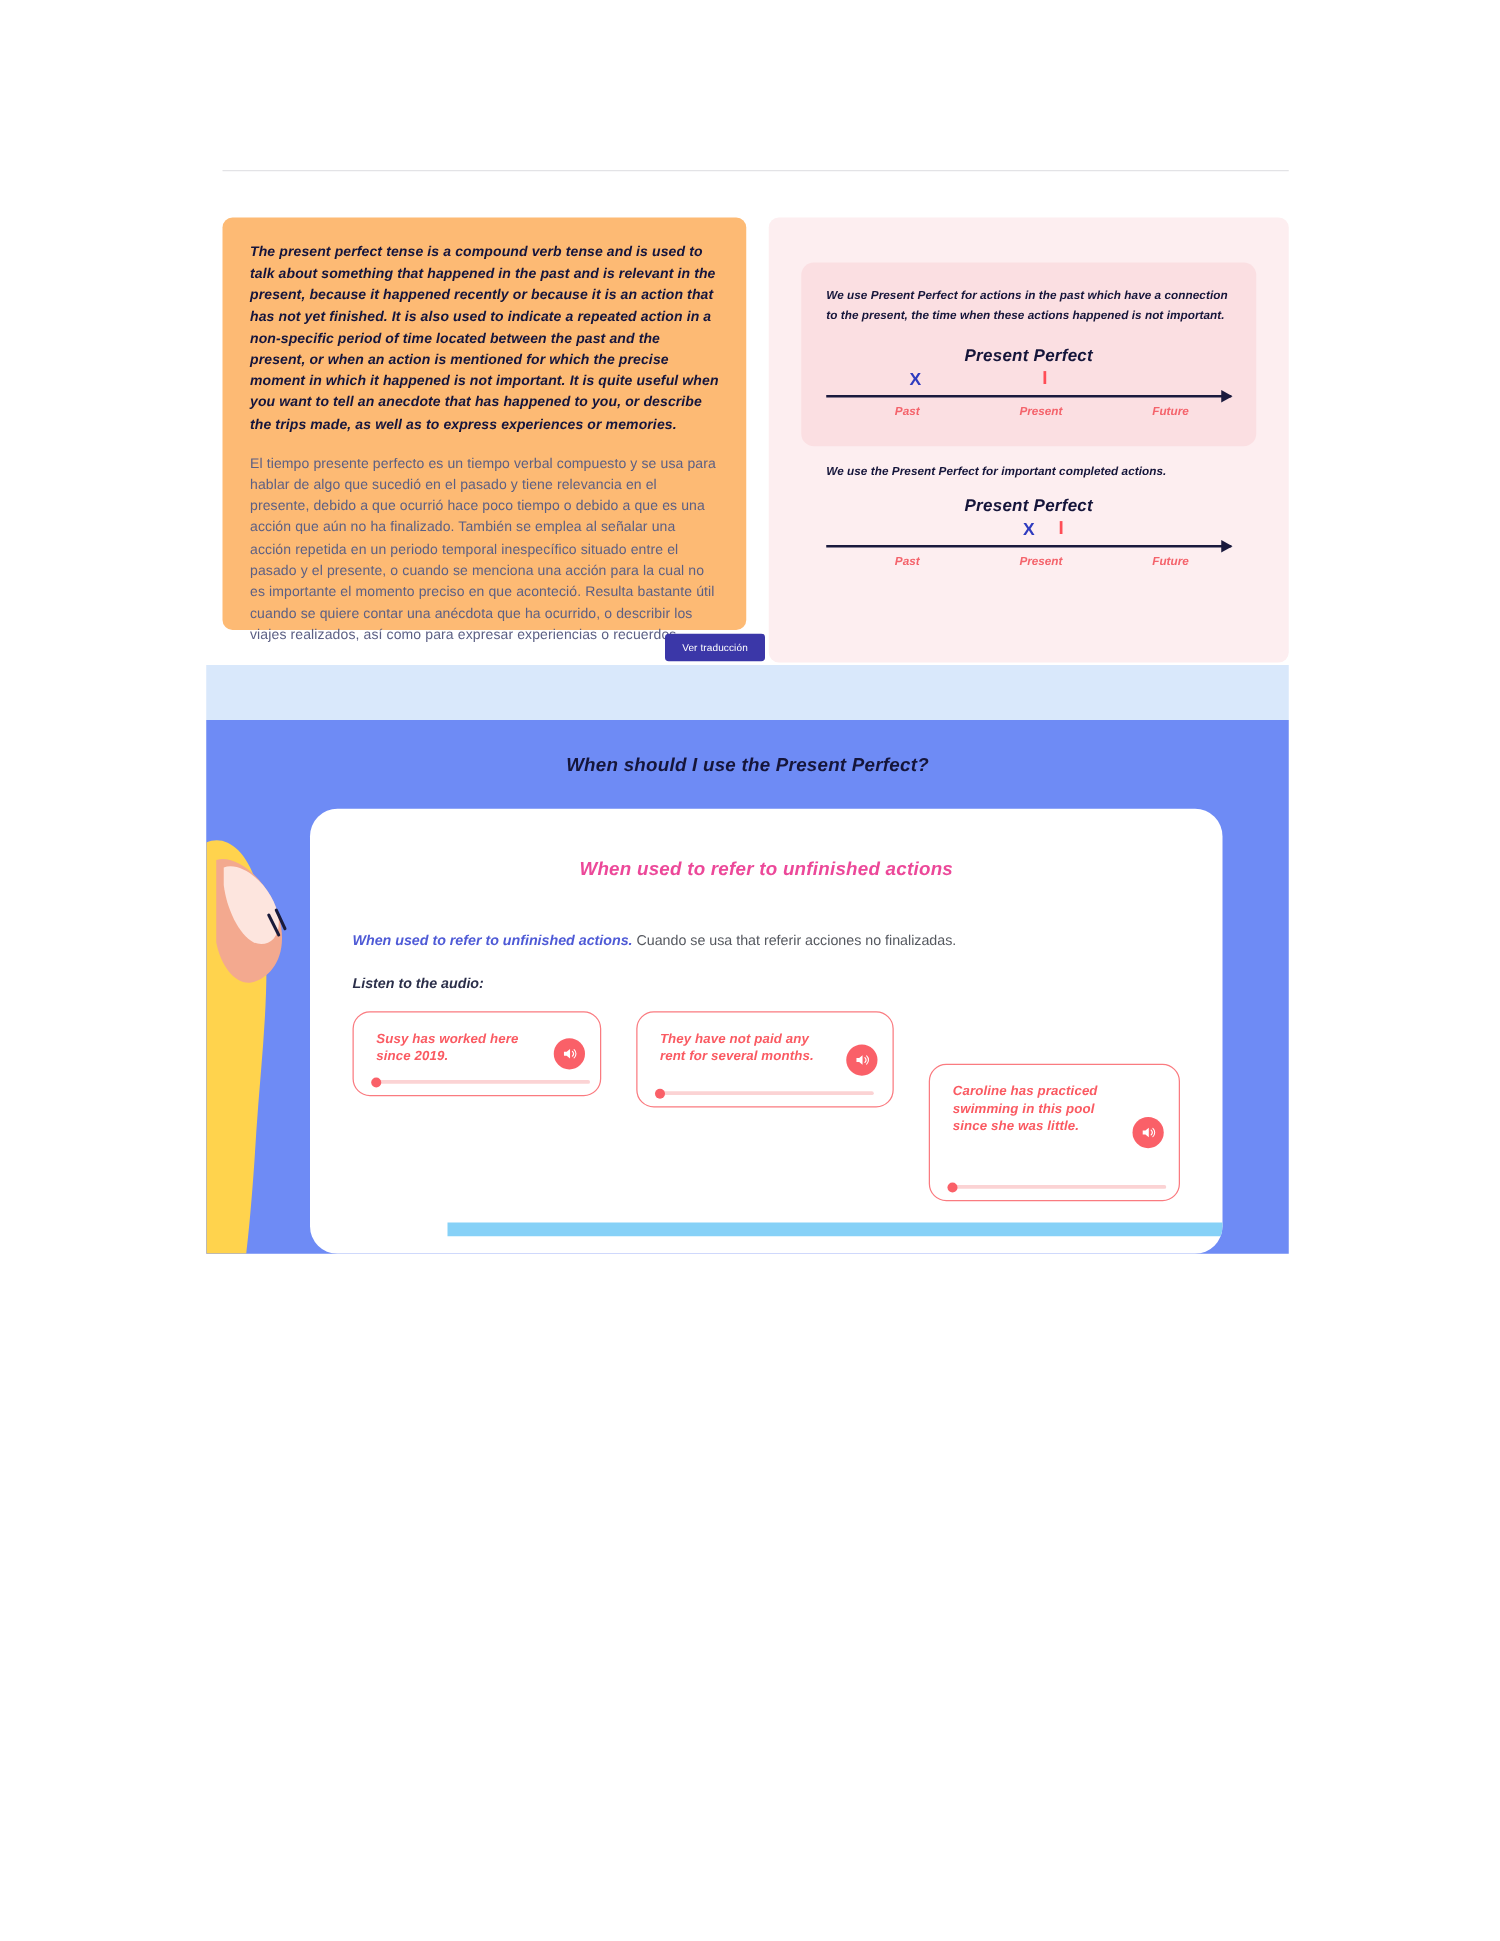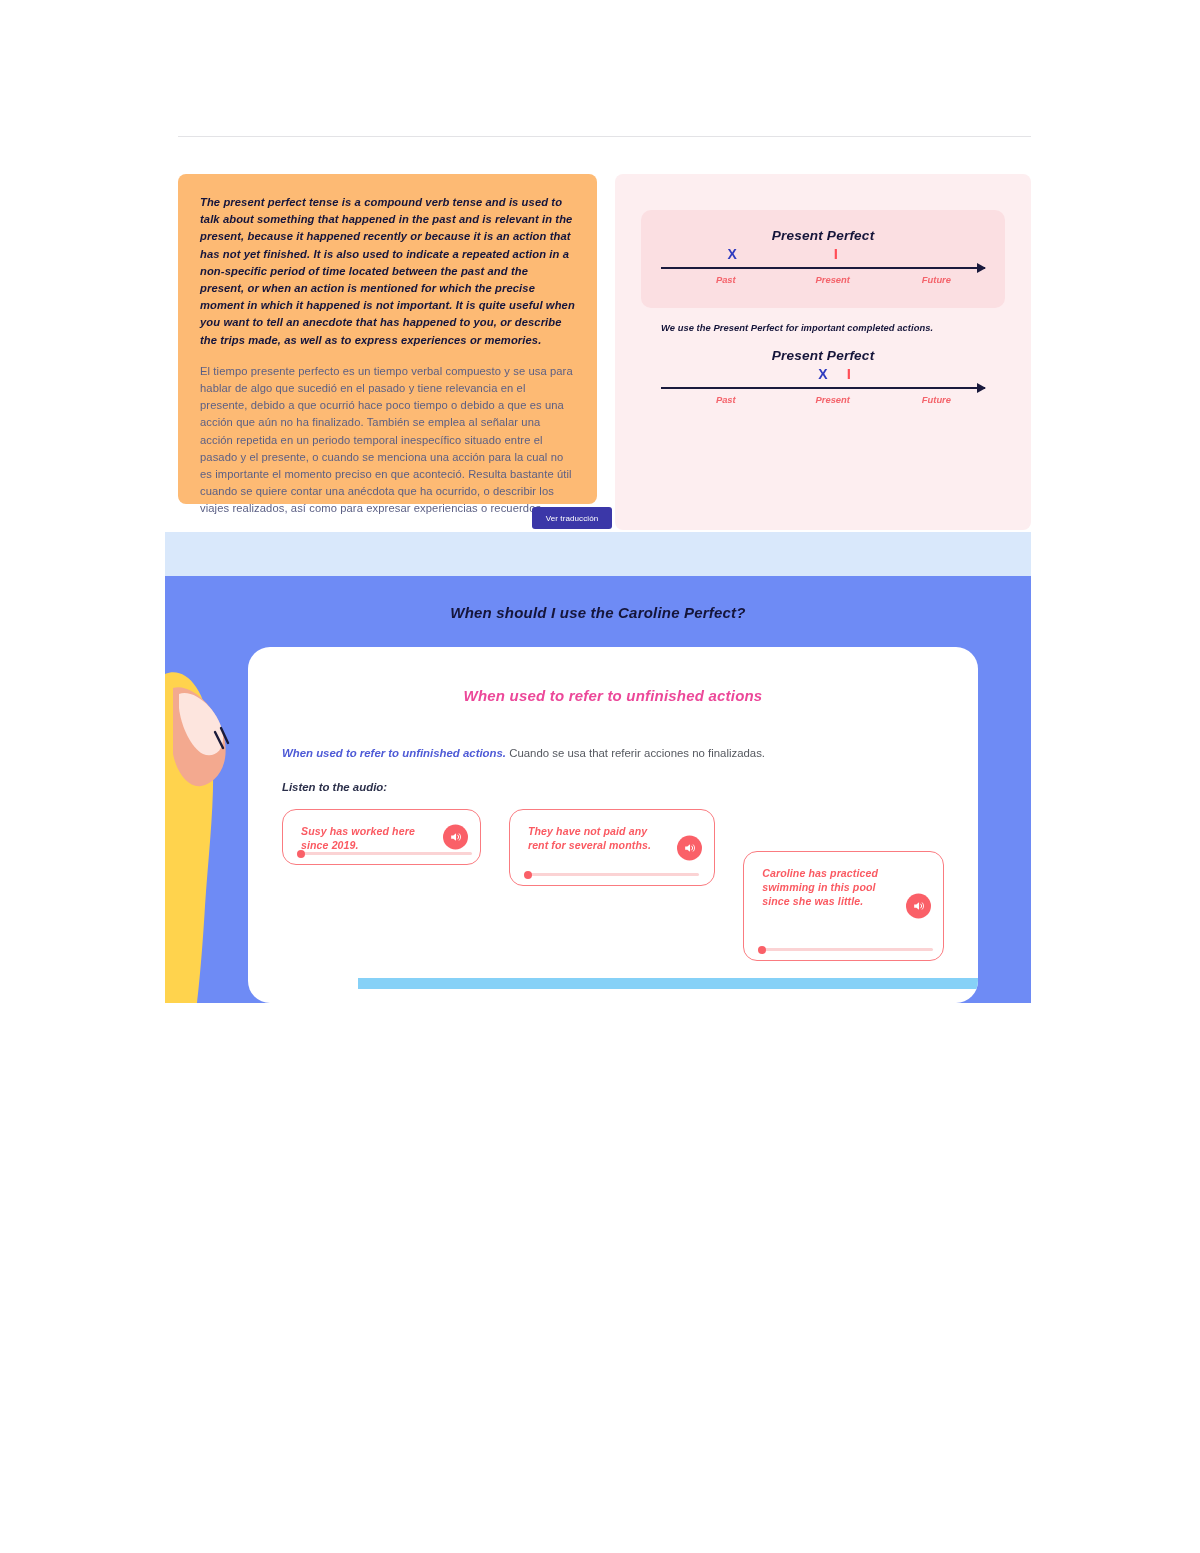--- a/index.html
+++ b/index.html
@@ -251,21 +251,21 @@
   }
   .audio-card {
     position: relative;
     border: 1.6px solid #fa7b80;
     border-radius: 14px;
     box-sizing: border-box;
     padding: 14px 52px 12px 18px;
     background: #ffffff;
     cursor: pointer;
   }
-  .audio-card.c1 { width: 209px; height: 56px; padding-left: 18px; }
+  .audio-card.c1 { width: 209px; height: 68px; padding-left: 18px; }
   .audio-card.c2 { width: 217px; height: 77px; }
   .audio-card.c3 { width: 211px; height: 110px; margin-top: 42px; }
 
   .audio-text {
     font-size: 10.6px;
     line-height: 14px;
     font-style: italic;
     font-weight: bold;
     color: #fa5a62;
     letter-spacing: .1px;
@@ -325,20 +325,21 @@
   <div class="panel-left">
     <p class="p-en">The present perfect tense is a compound verb tense and is used to talk about something that happened in the past and is relevant in the present, because it happened recently or because it is an action that has not yet finished. It is also used to indicate a repeated action in a non-specific period of time located between the past and the present, or when an action is mentioned for which the precise moment in which it happened is not important. It is quite useful when you want to tell an anecdote that has happened to you, or describe the trips made, as well as to express experiences or memories.</p>
     <p class="p-es">El tiempo presente perfecto es un tiempo verbal compuesto y se usa para hablar de algo que sucedió en el pasado y tiene relevancia en el presente, debido a que ocurrió hace poco tiempo o debido a que es una acción que aún no ha finalizado. También se emplea al señalar una acción repetida en un periodo temporal inespecífico situado entre el pasado y el presente, o cuando se menciona una acción para la cual no es importante el momento preciso en que aconteció. Resulta bastante útil cuando se quiere contar una anécdota que ha ocurrido, o describir los viajes realizados, así como para expresar experiencias o recuerdos.</p>
   </div>
 
   <button class="translate-btn">Ver traducción</button>
 
   <div class="panel-right">
 
     <div class="pink-card">
+      <p class="tl-intro">We use Present Perfect for actions in the past which have a connection to the present, the time when these actions happened is not important.</p>
       <div class="tl-title">Present Perfect</div>
       <div class="tl-marks">
         <span class="mark-x" style="left:22%">X</span>
         <span class="mark-i" style="left:54%">I</span>
       </div>
       <div class="tl-axis"></div>
       <div class="tl-labels">
         <span style="left:20%">Past</span>
         <span style="left:53%">Present</span>
         <span style="left:85%">Future</span>
@@ -360,21 +361,21 @@
       </div>
     </div>
 
   </div>
 </div>
 
 <div class="band-lightblue"></div>
 
 <div class="section-blue">
 
-  <div class="section-heading">When should I use the Caroline Perfect?</div>
+  <div class="section-heading">When should I use the Present Perfect?</div>
 
   <svg class="illus" viewBox="0 0 80 367">
     <path d="M0 38 C18 30 40 48 46 98 C52 150 44 210 40 270 C37 320 34 350 32 367 L0 367 Z" fill="#ffd34d"></path>
     <path d="M8 52 C26 46 56 74 60 106 C64 134 48 148 36 150 C24 152 12 138 8 118 Z" fill="#f3a98f"></path>
     <path d="M14 58 C30 52 56 76 58 100 C59 116 48 122 38 118 C26 112 16 90 14 72 Z" fill="#fde5de"></path>
     <path d="M50 96 L58 112 M56 92 L63 107" stroke="#1b1b3a" stroke-width="2.4" stroke-linecap="round" fill="none"></path>
   </svg>
 
   <div class="card-white">
 

